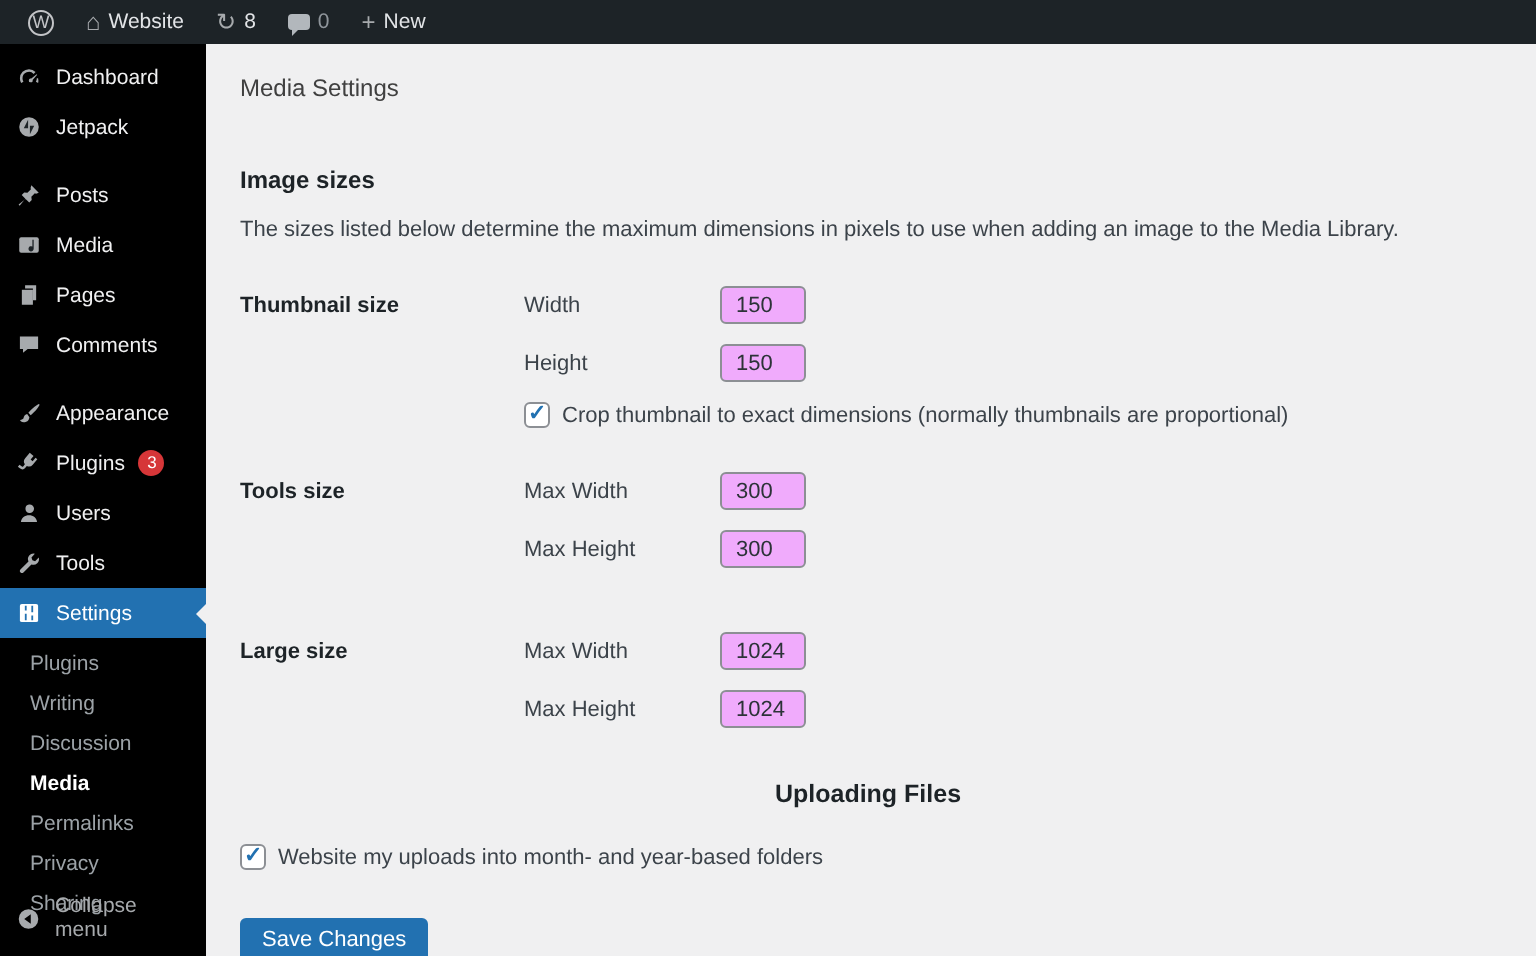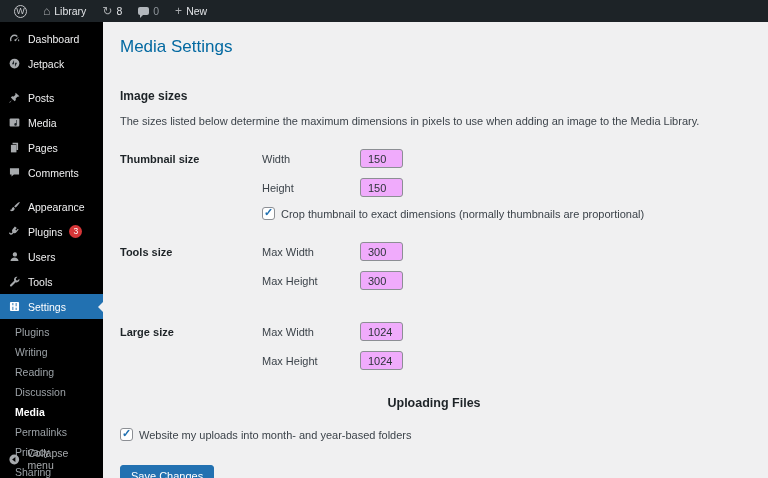--- a/index.html
+++ b/index.html
@@ -37,21 +37,21 @@
   .submenu { padding:3px 0 6px; }
   .smi { display:block; padding:4px 8px 4px 15px; color:#9ca2a7; cursor:pointer; font-size:10.5px; }
   .smi.active { color:#fff; font-weight:bold; }
   .collapse { position:absolute; bottom:0; left:0; width:100%; display:flex; align-items:center;
     gap:7px; padding:7px 8px; color:#a7aaad; cursor:pointer; }
   .collapse svg { width:13px; height:13px; color:#a7aaad; }
 
   
   .content { position:absolute; top:22px; left:103px; width:665px; height:456px;
     background:#f0f0f1; padding:13px 20px 0 17px; color:#3c434a; overflow:hidden; }
-  h1 { font-size:17px; font-weight:400; color:#0369a1; padding:2px 0 8px; }
+  h1 { font-size:12px; font-weight:400; color:#404040; padding:2px 0 8px; }
   h2 { font-size:12px; font-weight:bold; color:#1d2327; }
   .sec-head { margin-top:24px; }
   .desc { font-size:11px; color:#3c434a; margin-top:12px; }
   .form-row { display:flex; margin-top:22px; }
   .form-label { width:142px; flex:none; font-size:11px; font-weight:bold; color:#1d2327; padding-top:4px; }
   .field-line { display:flex; align-items:center; margin-bottom:10px; }
   .field-label { width:98px; flex:none; font-size:11px; color:#3c434a; }
   input.small-text { width:43px; height:19px; border:1px solid #8c8f94; border-radius:3px;
     background:#f0abfc; font-size:11px; color:#2c3338; padding:0 0 0 7px;
     font-family:"Liberation Sans","DejaVu Sans",sans-serif; }
@@ -68,21 +68,21 @@
 </style>
 </head>
 <body>
 
 <div class="admin-bar">
   <span class="ab-item">
     <span class="wp-circle">W</span>
   </span>
   <span class="ab-item">
     <span class="ab-glyph">⌂</span>
-    <span>Library</span>
+    <span>Website</span>
   </span>
   <span class="ab-item">
     <span class="ab-glyph">↻</span>
     <span>8</span>
   </span>
   <span class="ab-item">
     <span class="bubble"></span>
     <span class="ab-count-dim">0</span>
   </span>
   <span class="ab-item">
@@ -162,21 +162,20 @@
     <div class="mi active">
       <svg viewBox="0 0 20 20" fill="currentColor">
           <rect x="3" y="3" width="14" height="14" rx="1.5"></rect>
           <path class="d" d="M6.8 4.5h1.4V8H6.8zM6.8 10.5h1.4v5H6.8zM11.8 4.5h1.4v5h-1.4zM11.8 12h1.4v3.5h-1.4z"></path>
         </svg>
       <span>Settings</span>
     </div>
     <div class="submenu">
       <span class="smi">Plugins</span>
       <span class="smi">Writing</span>
-      <span class="smi">Reading</span>
       <span class="smi">Discussion</span>
       <span class="smi active">Media</span>
       <span class="smi">Permalinks</span>
       <span class="smi">Privacy</span>
       <span class="smi">Sharing</span>
     </div>
   </div>
   <div class="collapse">
     <svg viewBox="0 0 20 20" fill="currentColor">
         <path fill-rule="evenodd" d="M10 2.2a7.8 7.8 0 1 0 0 15.6 7.8 7.8 0 0 0 0-15.6zm1.8 11.6L6.6 10l5.2-3.8z"></path>

